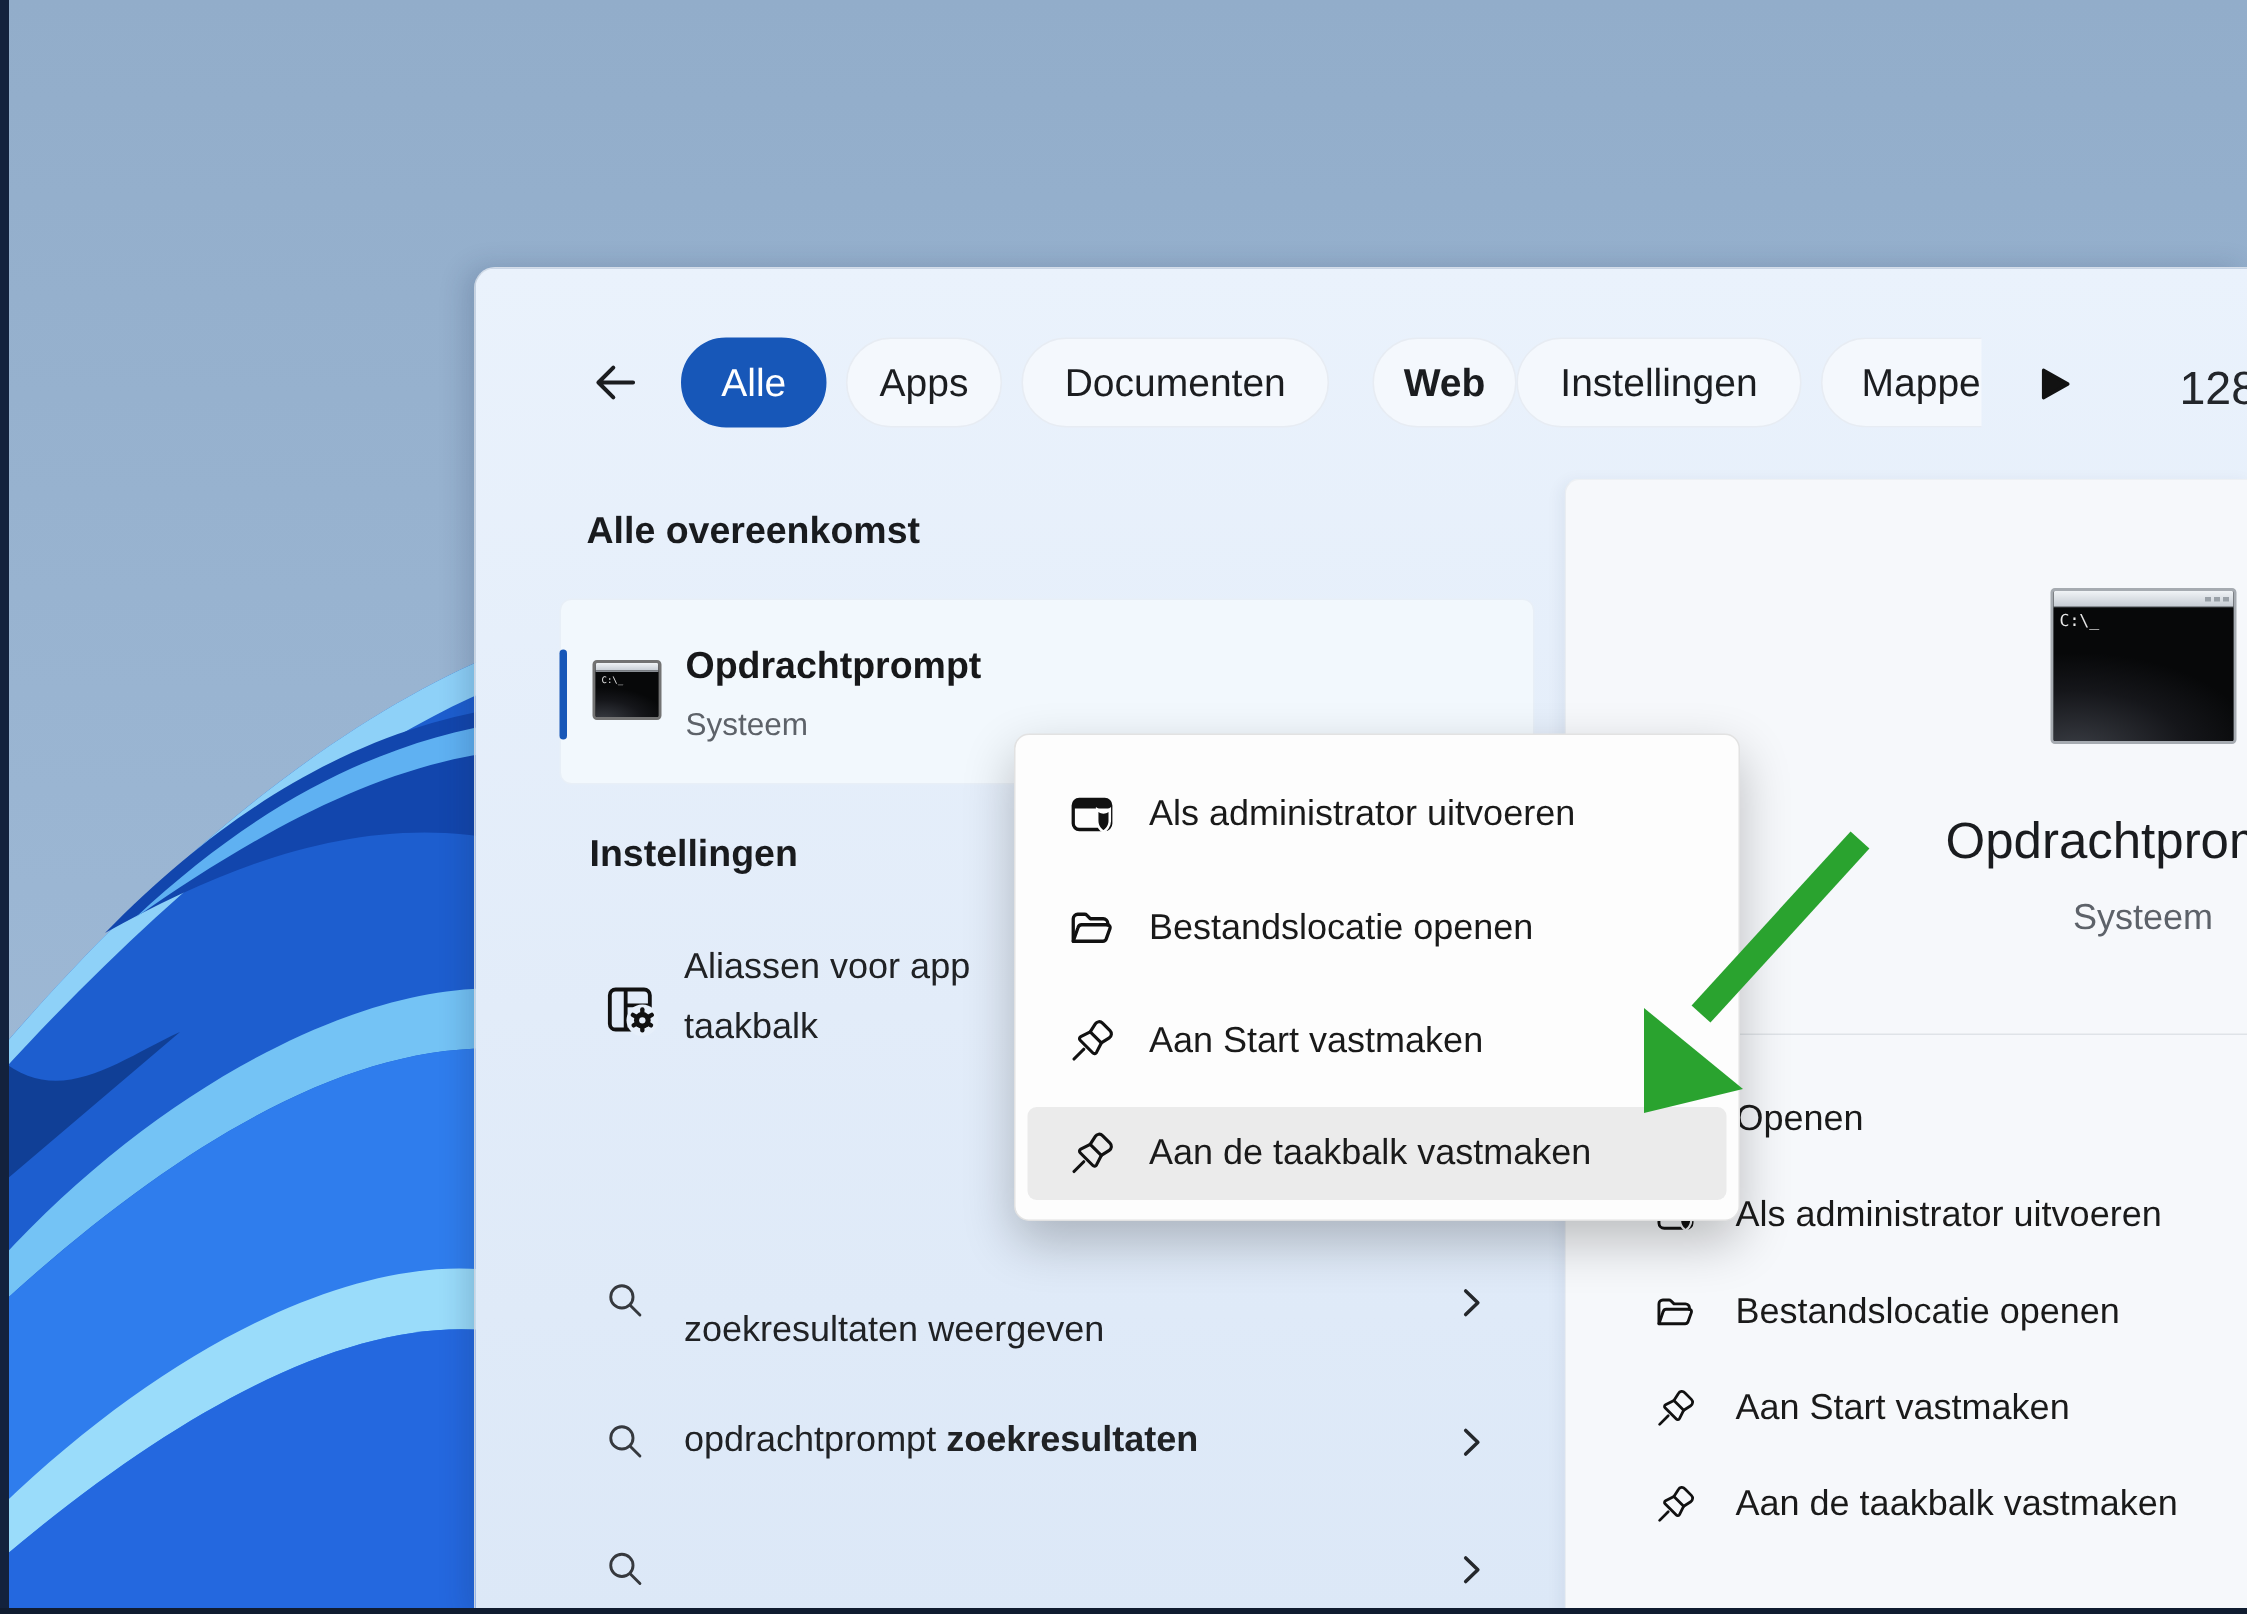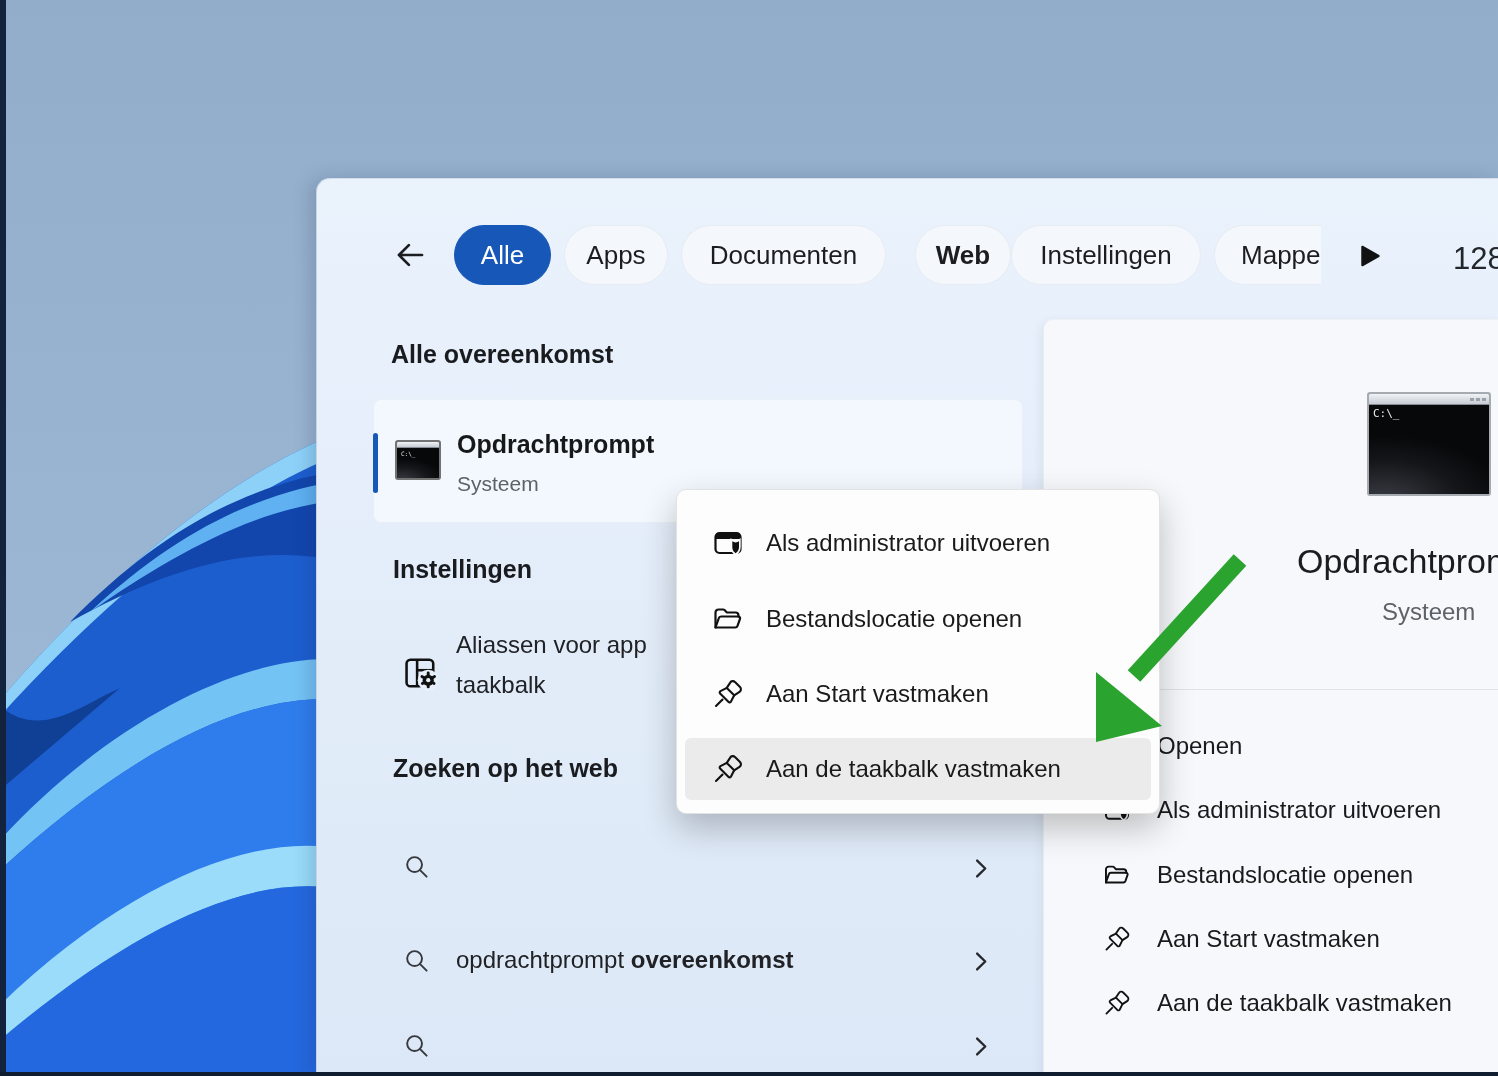--- a/index.html
+++ b/index.html
@@ -157,45 +157,45 @@
             <rect x="23.2" y="16.7" width="2.6" height="4.2" rx="1.2" transform="rotate(-60 24.5 24.5)"></rect>
             <rect x="23.2" y="27.6" width="2.6" height="4.2" rx="1.2" transform="rotate(-60 24.5 24.5)"></rect>
           </g>
           <circle cx="24.5" cy="24.5" r="1.9" fill="#e6effa"></circle>
         </svg>
       </span>
       <div class="web-line" style="left:63px;top:2px;">Aliassen voor app</div>
       <div class="web-line" style="left:63px;top:42px;">taakbalk</div>
     </div>
 
-    <div class="section-h" style="left:76px;top:575px;">Zoeken op het web</div>
 
     <div class="abs" style="left:76px;top:650px;width:620px;height:90px;cursor:pointer;">
       <span class="web-row-icon" style="left:10px;top:24px;">
         <svg width="27" height="27" viewBox="0 0 24 24">
             <circle cx="10.3" cy="10.3" r="6.6" fill="none" stroke="#36393e" stroke-width="1.7"></circle>
             <line x1="15.2" y1="15.2" x2="21" y2="21" stroke="#36393e" stroke-width="1.7" stroke-linecap="round"></line>
           </svg>
       </span>
+      <div class="web-line gray" style="left:63px;top:44px;">zoekresultaten weergeven</div>
       <span class="chev" style="left:574px;top:26px;">
         <svg width="27" height="27" viewBox="0 0 24 24">
             <polyline points="9,5 16.2,12 9,19" fill="none" stroke="#25282c" stroke-width="2.1" stroke-linecap="round" stroke-linejoin="round"></polyline>
           </svg>
       </span>
     </div>
 
     <div class="abs" style="left:76px;top:755px;width:620px;height:55px;cursor:pointer;">
       <span class="web-row-icon" style="left:10px;top:13px;">
         <svg width="27" height="27" viewBox="0 0 24 24">
             <circle cx="10.3" cy="10.3" r="6.6" fill="none" stroke="#36393e" stroke-width="1.7"></circle>
             <line x1="15.2" y1="15.2" x2="21" y2="21" stroke="#36393e" stroke-width="1.7" stroke-linecap="round"></line>
           </svg>
       </span>
       <div class="web-line" style="left:63px;top:12px;">
-        <span>opdrachtprompt </span><span class="seg-bold">overeenkomst</span>
+        <span>opdrachtprompt </span><span class="seg-bold">zoekresultaten</span>
       </div>
       <span class="chev" style="left:574px;top:14px;">
         <svg width="27" height="27" viewBox="0 0 24 24">
             <polyline points="9,5 16.2,12 9,19" fill="none" stroke="#25282c" stroke-width="2.1" stroke-linecap="round" stroke-linejoin="round"></polyline>
           </svg>
       </span>
     </div>
 
     <div class="abs" style="left:76px;top:840px;width:620px;height:55px;cursor:pointer;">
       <span class="web-row-icon" style="left:10px;top:13px;">

